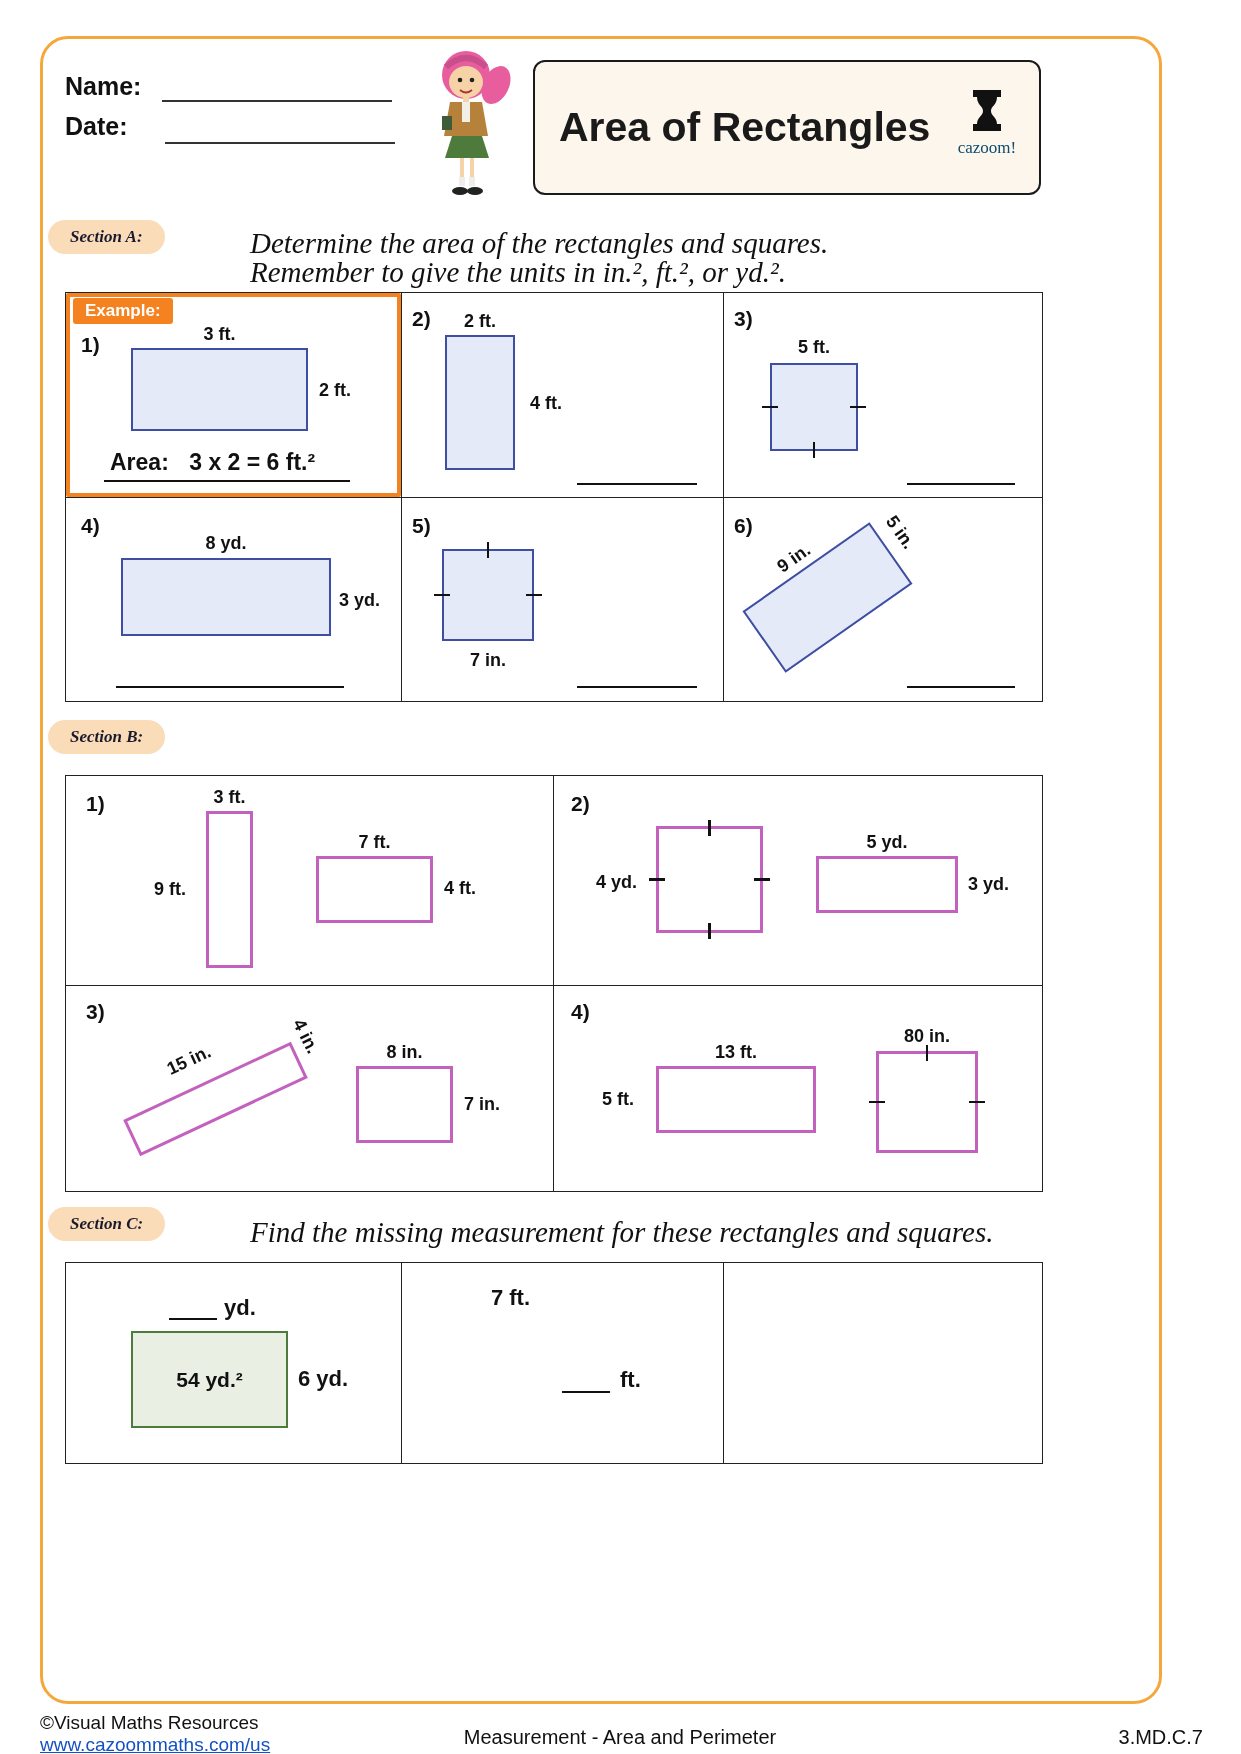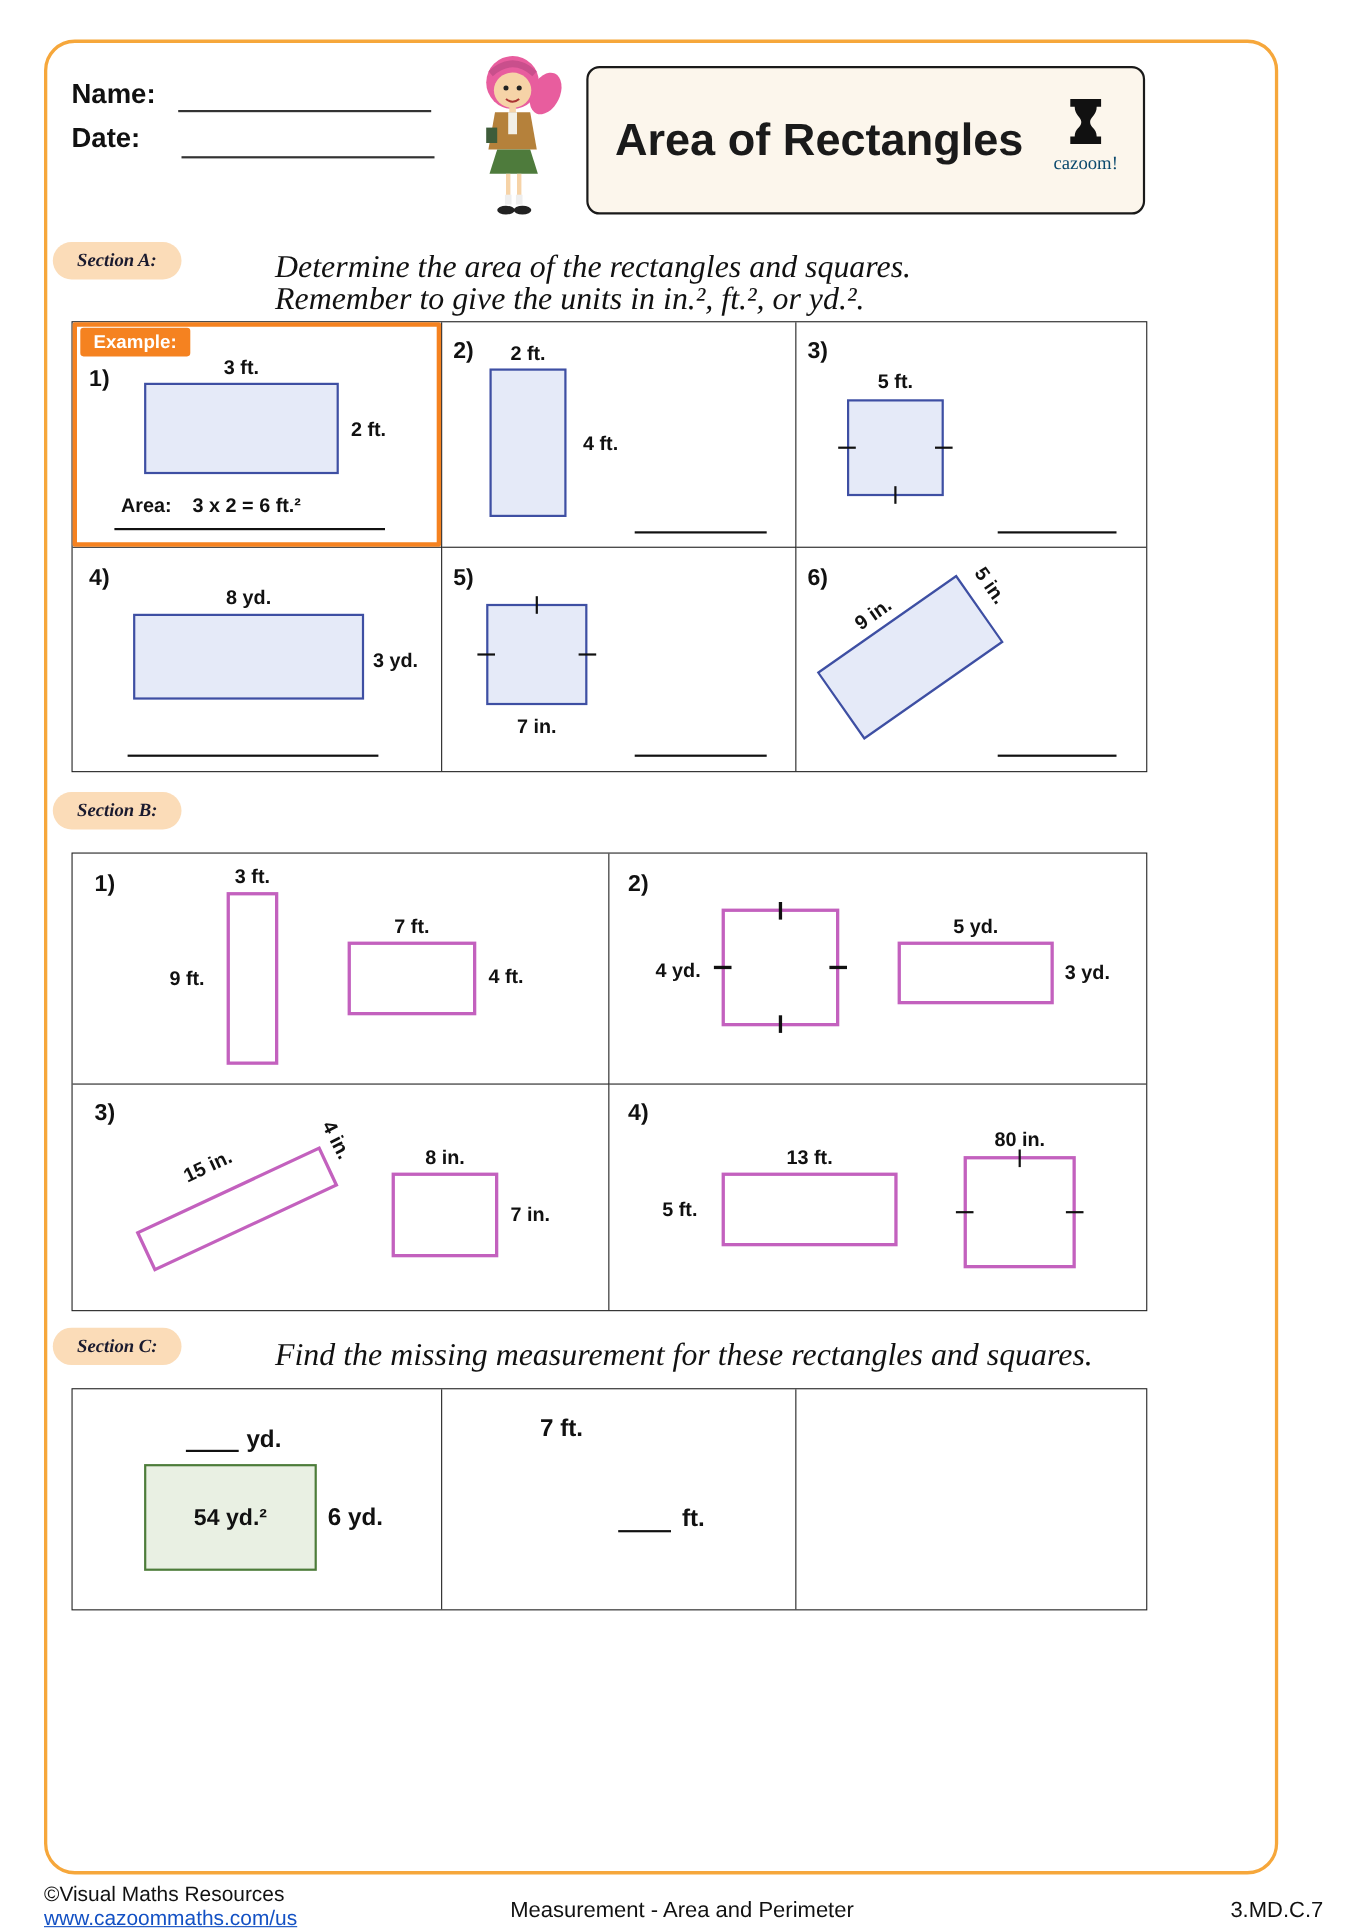--- a/index.html
+++ b/index.html
@@ -98,21 +98,21 @@
 
   <div class="grid" style="left:65px; top:292px; width:976px; height:408px; grid-template-columns:336px 322px 318px; grid-template-rows:205px 203px;">
 
     <div class="cell">
       <div class="example-frame"></div>
       <div class="example-tag">Example:</div>
       <div class="num" style="left:15px; top:40px;">1)</div>
       <div class="shape blue" style="left:65px; top:55px; width:177px; height:83px;"></div>
       <div class="lbl c" style="left:65px; top:31px; width:177px;">3 ft.</div>
       <div class="lbl" style="left:253px; top:87px;">2 ft.</div>
-      <div class="abs" style="left:44px; top:156px; font-weight:bold; font-size:18px; white-space:nowrap;">
+      <div class="abs" style="left:44px; top:156px; font-weight:bold; font-size:23px; white-space:nowrap;">
         <span>Area:</span>
         <span style="margin-left:14px;">3 x 2 = 6 ft.²</span>
       </div>
       <div class="ansline" style="left:38px; top:187px; width:246px;"></div>
     </div>
 
     <div class="cell">
       <div class="num" style="left:10px; top:14px;">2)</div>
       <div class="shape blue" style="left:43px; top:42px; width:70px; height:135px;"></div>
       <div class="lbl c" style="left:43px; top:18px; width:70px;">2 ft.</div>

